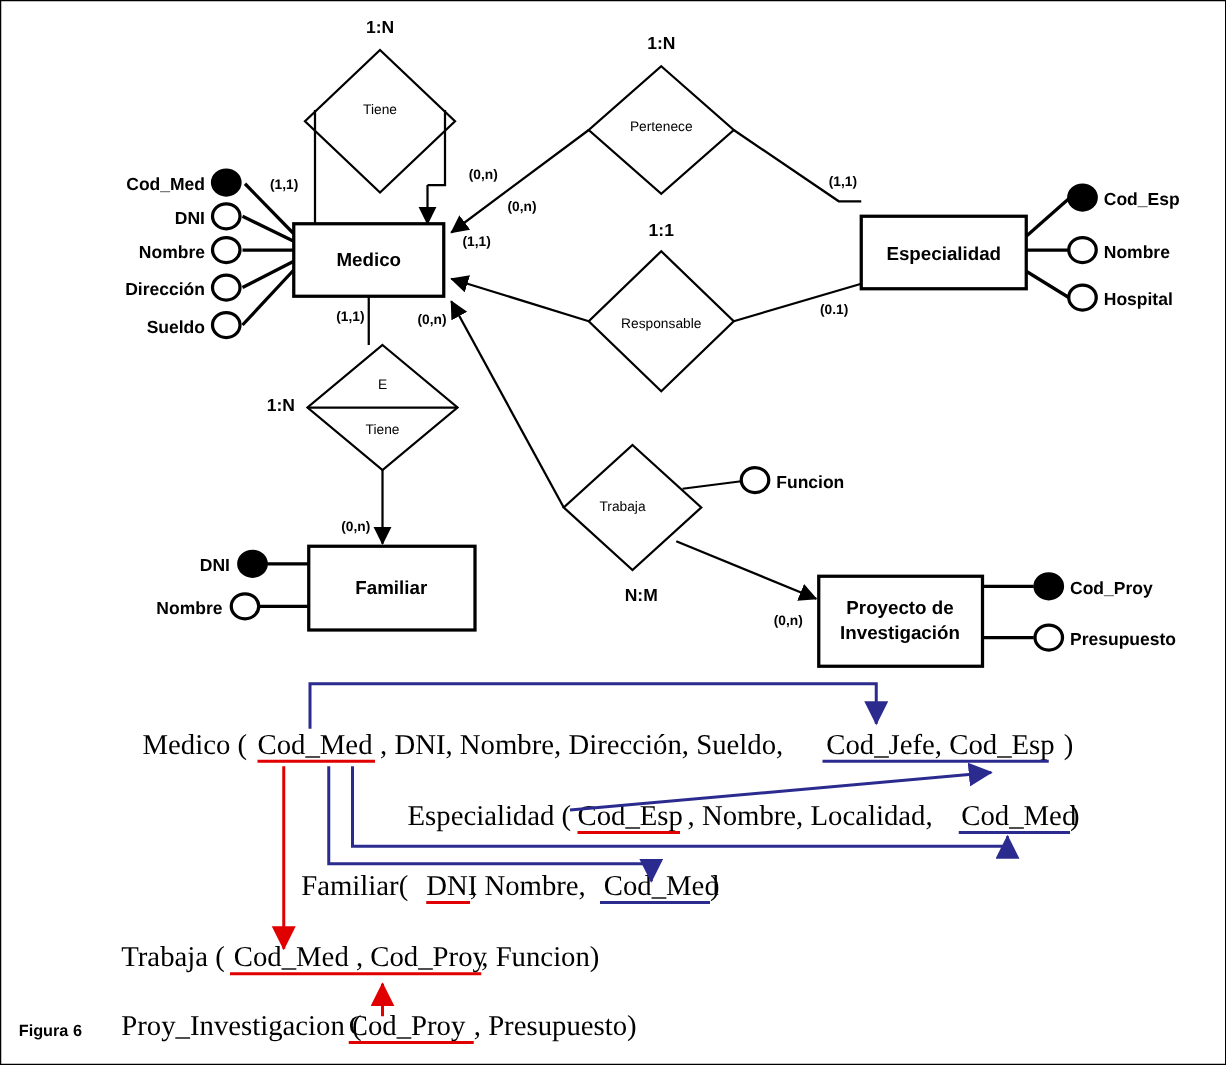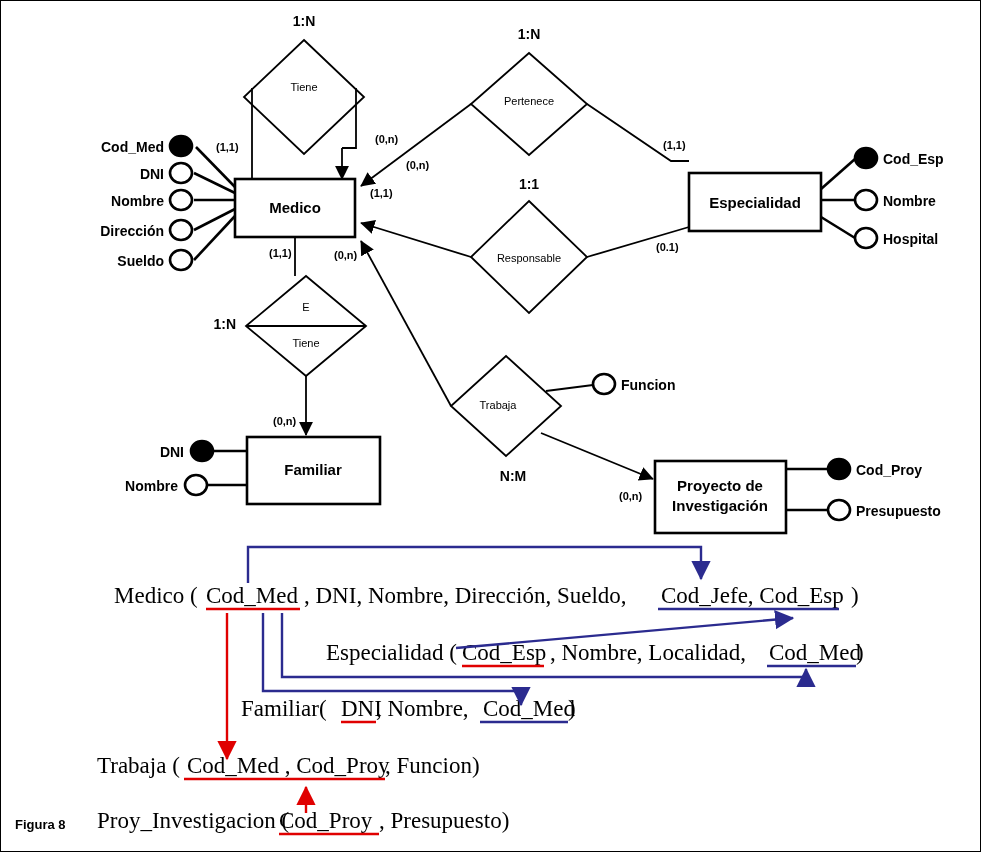--- a/index.html
+++ b/index.html
@@ -268,15 +268,15 @@
     <path class="fk" d="M281,612 L281,676 L805,676 L805,668" marker-end="url(#ahb)"></path>
 
     <path class="fk" d="M262,612 L262,690 L520,690 L520,704" marker-end="url(#ahb)"></path>
 
     <path class="pk" d="M226,612 L226,758" marker-end="url(#ahr)"></path>
 
     <path class="pk" d="M305,812 L305,786" marker-end="url(#ahr)"></path>
 
   </svg>
 
-  <div class="fig-caption">Figura 8</div>
+  <div class="fig-caption">Figura 6</div>
 
 </div>
 
 </body></html>

